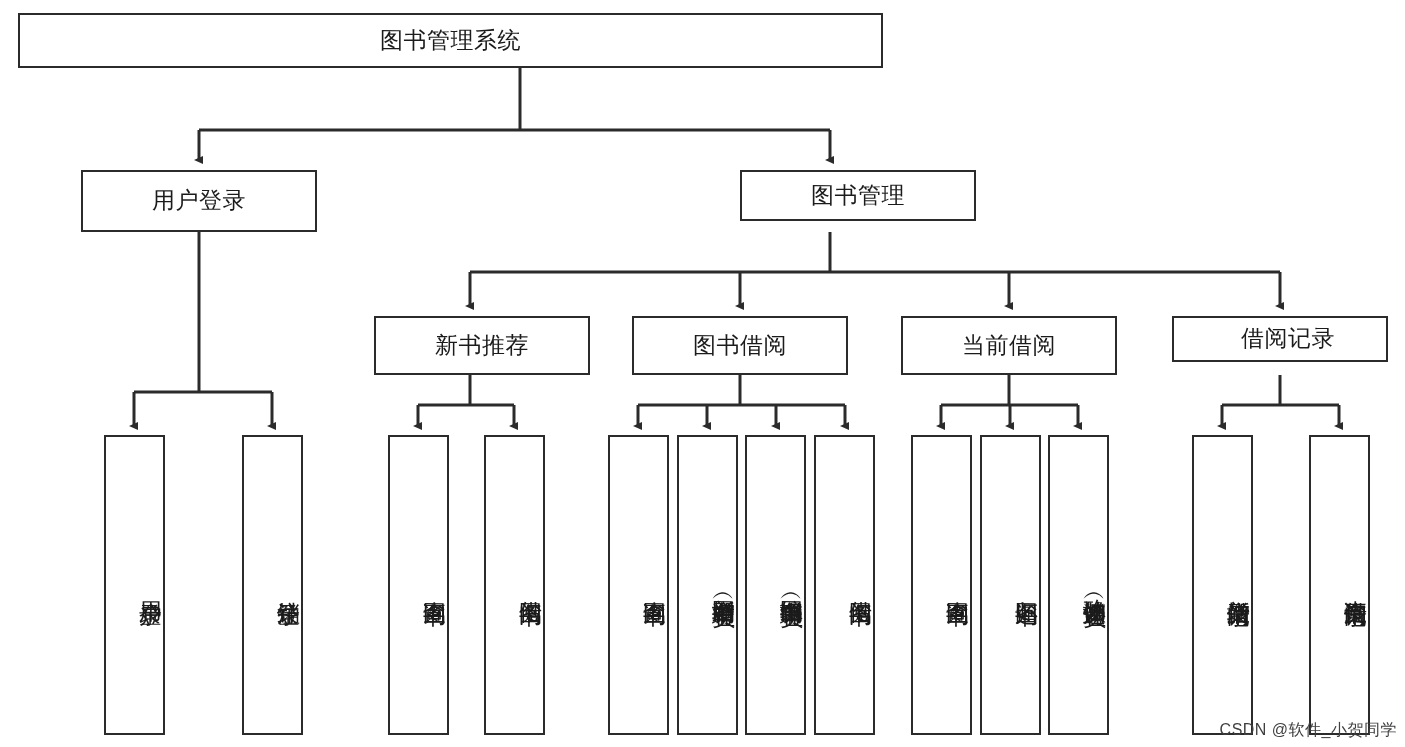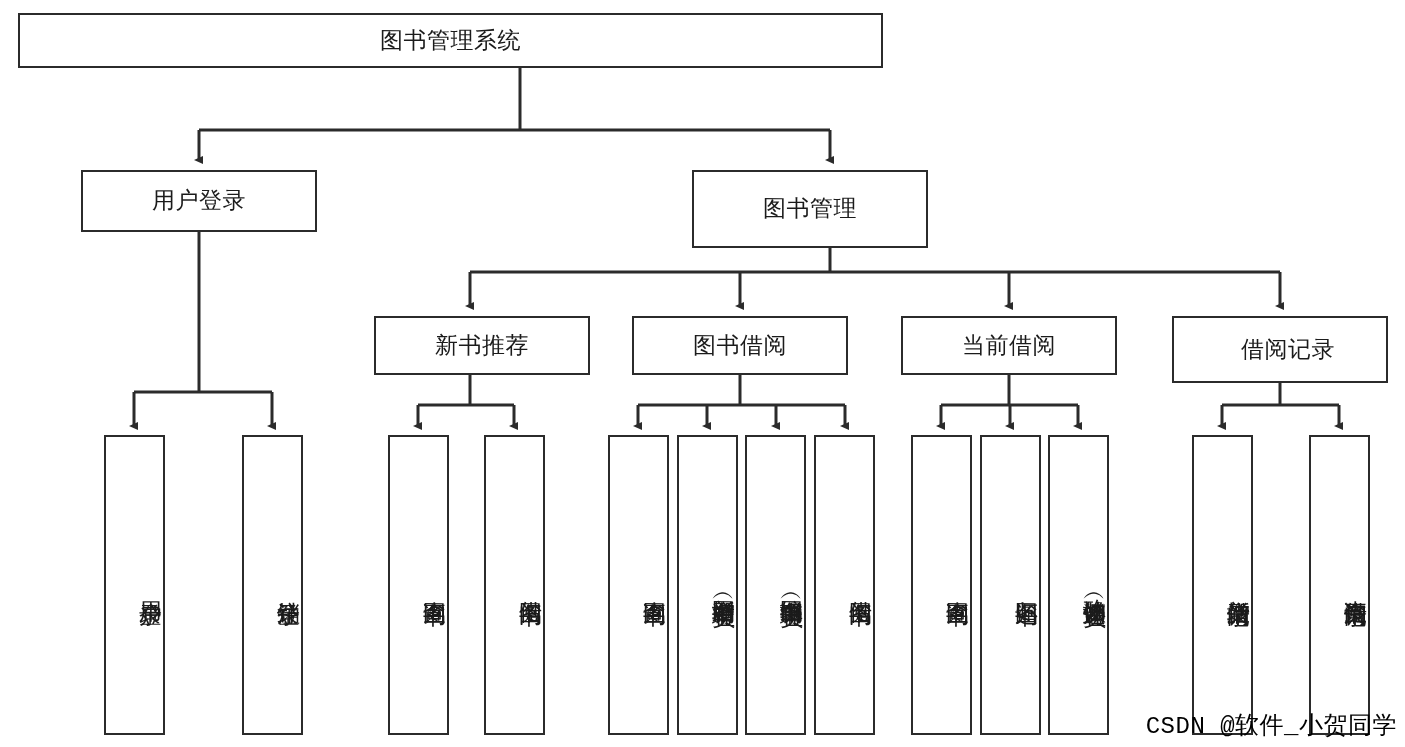--- a/index.html
+++ b/index.html
@@ -59,26 +59,25 @@
   .node.vert .vtext {
     writing-mode: vertical-rl;
     text-orientation: upright;
     display: block;
     max-height: 100%;
   }
   .watermark {
     position: absolute;
     right: 8px;
     bottom: 6px;
-    font-size: 24px;
-    color: #000000;
+    font-size: 16px;
+    color: #404040;
     letter-spacing: 0.5px;
     z-index: 3;
     white-space: nowrap;
-    font-family: Liberation Mono, monospace;
   }
 </style>
 </head>
 <body>
 
 <div id="diagram-root">
 
   <svg id="edge-layer" viewBox="0 0 1405 747" width="1405" height="747" xmlns="http://www.w3.org/2000/svg">
     <defs>
       <marker id="arrow" markerWidth="10" markerHeight="10" refX="5" refY="5" orient="auto" markerUnits="userSpaceOnUse">
@@ -129,34 +128,34 @@
     </g>
   </svg>
 
   <div class="node root horiz" style="left:18px; top:13px; width:865px; height:55px;">
     <span>图书管理系统</span>
   </div>
 
   <div class="node horiz" style="left:81px; top:170px; width:236px; height:62px;">
     <span>用户登录</span>
   </div>
-  <div class="node horiz" style="left:692px; top:170px; width:236px; height:78px;">
+  <div class="node horiz" style="left:740px; top:170px; width:236px; height:51px;">
     <span>图书管理</span>
   </div>
 
   <div class="node horiz" style="left:362px; top:316px; width:216px; height:59px;margin-left:12px;">
     <span>新书推荐</span>
   </div>
   <div class="node horiz" style="left:901px; top:316px; width:216px; height:59px;">
     <span>当前借阅</span>
   </div>
   <div class="node horiz" style="left:632px; top:316px; width:216px; height:59px;">
     <span>图书借阅</span>
   </div>
-  <div class="node horiz" style="left:1172px; top:316px; width:216px; height:67px;padding-left:16px;">
+  <div class="node horiz" style="left:1172px; top:316px; width:216px; height:46px;padding-left:16px;">
     <span>借阅记录</span>
   </div>
 
   <div class="node vert" style="left:104px; top:435px; width:61px; height:300px;">
     <span class="vtext">用户登录</span>
   </div>
   <div class="node vert" style="left:242px; top:435px; width:61px; height:300px;">
     <span class="vtext">注销登录</span>
   </div>
 

